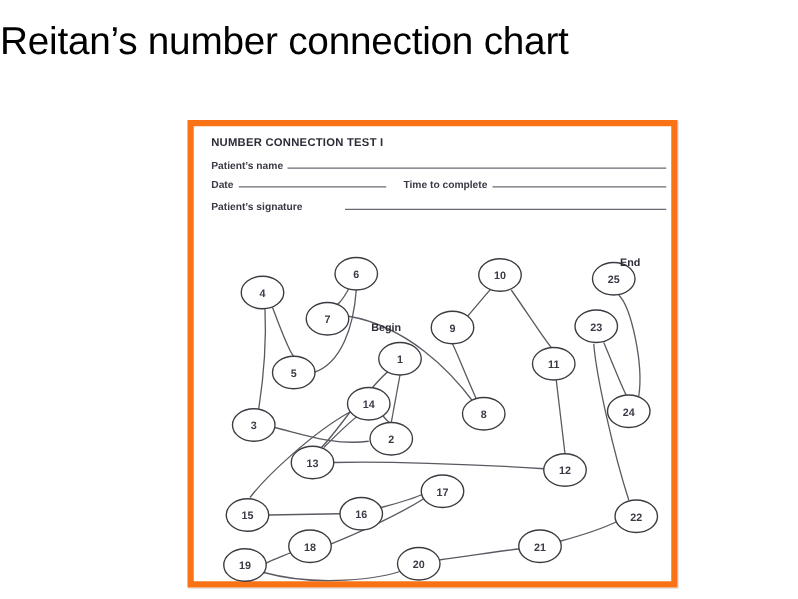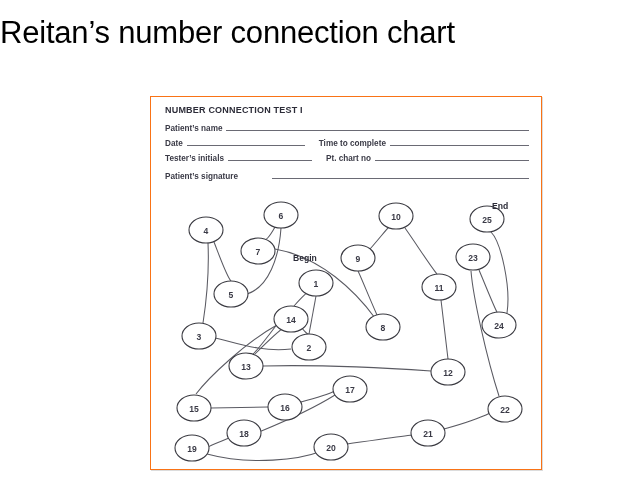--- a/index.html
+++ b/index.html
@@ -13,21 +13,21 @@
     text-align:left;
     font-size:31px;line-height:37px;color:#000;
     font-family:"Liberation Sans",sans-serif;
     font-weight:400;
     letter-spacing:-0.2px;
   }
   #test-card{
     position:absolute;left:150px;top:96px;
     width:392px;height:374px;
     background:#fff;
-    border:1px solid #f97316;
+    border:5px solid #f97316;
     box-shadow:1px 1px 0 #dcdcdc;
     box-sizing:border-box;
   }
   .form-area{position:absolute;left:14px;top:8px;width:364px;}
   .form-heading{
     font-size:9px;font-weight:bold;color:#2c2c38;
     letter-spacing:0.2px;margin-bottom:7px;
     font-family:"Liberation Sans",sans-serif;
   }
   .form-row{display:flex;align-items:flex-end;margin-bottom:4px;height:11px;}
@@ -71,27 +71,20 @@
     </div>
 
     <div class="form-row">
       <span class="fl">Date</span>
       <span class="rule" style="width:118px;flex:0 0 118px;"></span>
       <span class="gap"></span>
       <span class="fl">Time to complete</span>
       <span class="rule grow"></span>
     </div>
 
-    <div class="form-row">
-      <span class="fl">Tester’s initials</span>
-      <span class="rule" style="width:84px;flex:0 0 84px;"></span>
-      <span class="gap"></span>
-      <span class="fl">Pt. chart no</span>
-      <span class="rule grow"></span>
-    </div>
 
     <div class="form-row spaced">
       <span class="fl">Patient’s signature</span>
       <span class="rule grow"></span>
     </div>
   </div>
 
   <svg id="chart-svg" viewBox="0 0 392 374">
     <g id="edges-layer">
         <path d="M 165 199 L 158 237" class="edge"></path>

